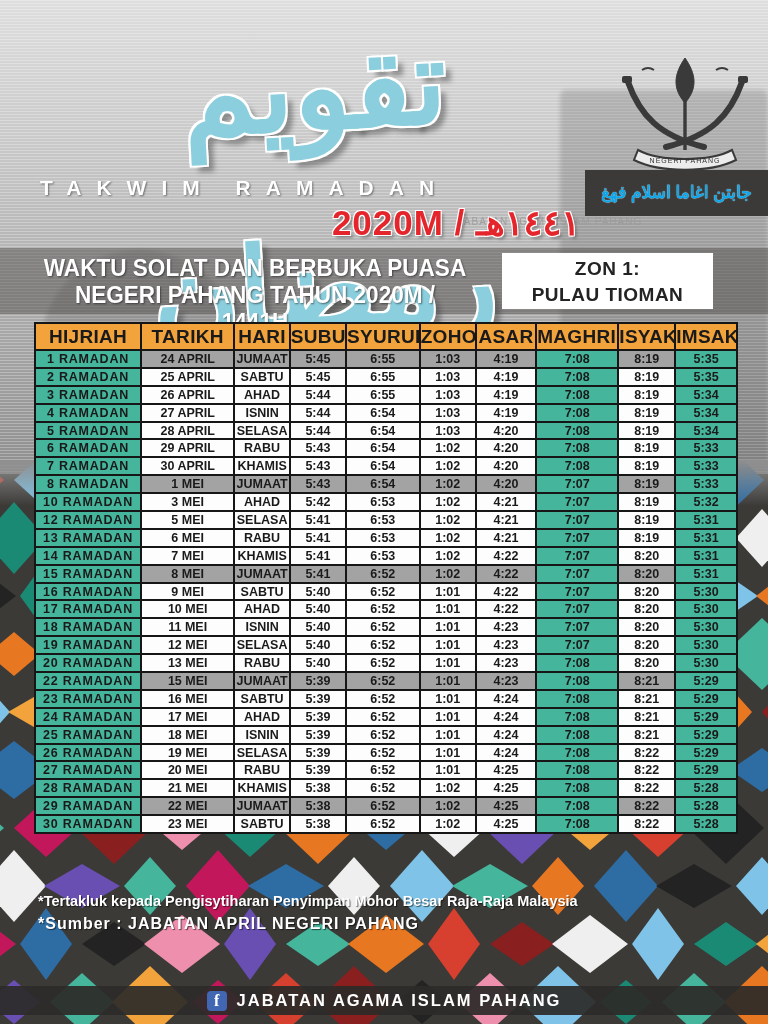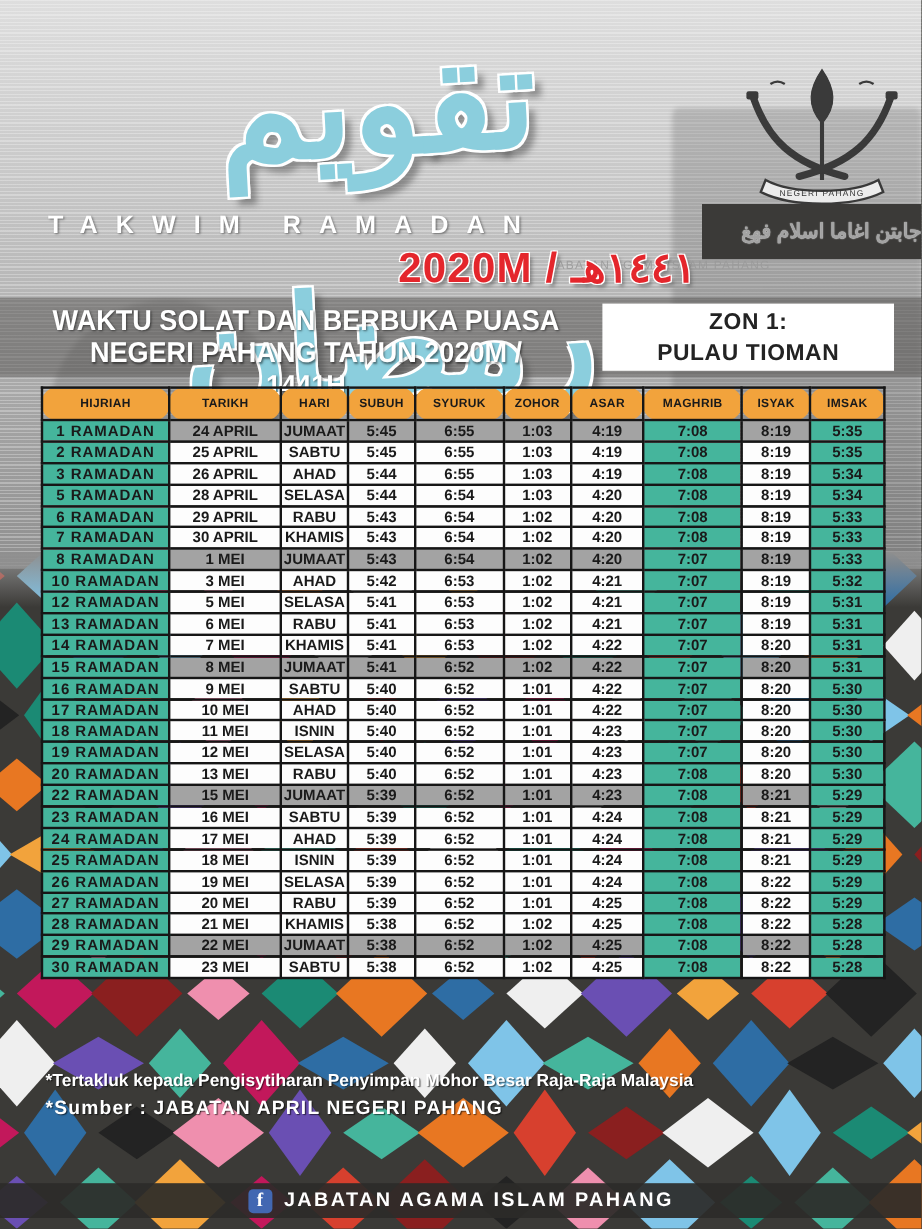--- a/index.html
+++ b/index.html
@@ -51,52 +51,52 @@
   }
   .watermark{
     left:420px;top:216px;width:260px;z-index:3;text-align:center;
     color:#9b9b9b;font-size:10px;letter-spacing:1px;opacity:.9;
   }
 
   
   .crest{left:612px;top:56px;width:146px;height:118px;z-index:4;}
   .jawi-band{
     left:585px;top:170px;width:183px;height:46px;z-index:4;
-    background:#3b3a38;color:#a3a3a3;
-    font-size:17px;font-weight:bold;line-height:46px;text-align:right;direction:rtl;
+    background:#3b3a38;color:#0ea5e9;
+    font-size:17px;font-weight:bold;line-height:46px;text-align:center;direction:rtl;
     text-shadow:0 0 1px #fff;
   }
 
   
   .subtitle-band{
     left:0;top:248px;width:768px;height:66px;z-index:3;
     background:rgba(84,82,80,.5);
   }
   .subtitle{
     left:30px;top:254px;width:450px;z-index:4;text-align:center;
     color:#fff;font-weight:bold;font-size:24px;line-height:27px;
     transform:scaleX(.94);transform-origin:center;
     text-shadow:1px 1px 2px rgba(0,0,0,.5);
   }
   .zone-box{
-    left:502px;top:253px;width:243px;height:56px;z-index:4;
+    left:502px;top:253px;width:211px;height:56px;z-index:4;
     background:#fff;color:#232323;text-align:center;
     font-size:19px;font-weight:bold;line-height:26px;padding-top:3px;box-sizing:border-box;
     letter-spacing:.5px;
   }
 
   
   .table-wrap{left:34px;top:322px;width:704px;z-index:5;}
   table{border-collapse:collapse;width:704px;table-layout:fixed;
         font-family:"Liberation Sans", sans-serif;}
   th,td{
     border:2px solid #161616;text-align:center;vertical-align:middle;
     padding:0;overflow:hidden;white-space:nowrap;color:#1a1a1a;
   }
-  th{height:25px;font-size:10px;font-weight:bold;letter-spacing:.3px;border-radius:12px;}
+  th{height:25px;font-size:19px;font-weight:bold;letter-spacing:.3px;}
   td{height:15.9px;font-size:12.5px;font-weight:bold;}
   td.c0{letter-spacing:.8px;}
   .hdr{background:#f2a33c;}
   .teal{background:#45b59c;}
   .fri{background:#a3a3a3;}
   .white{background:#fdfdfd;}
 
   
   .footnote1{
     left:38px;top:893px;width:700px;z-index:5;color:#fff;
@@ -350,20 +350,32 @@
           <td class="white c2">AHAD</td>
           <td class="white c3">5:44</td>
           <td class="white c4">6:55</td>
           <td class="white c5">1:03</td>
           <td class="white c6">4:19</td>
           <td class="teal c7">7:08</td>
           <td class="white c8">8:19</td>
           <td class="teal c9">5:34</td>
         </tr>
         <tr>
+          <td class="teal c0">4 RAMADAN</td>
+          <td class="white c1">27 APRIL</td>
+          <td class="white c2">ISNIN</td>
+          <td class="white c3">5:44</td>
+          <td class="white c4">6:54</td>
+          <td class="white c5">1:03</td>
+          <td class="white c6">4:19</td>
+          <td class="teal c7">7:08</td>
+          <td class="white c8">8:19</td>
+          <td class="teal c9">5:34</td>
+        </tr>
+        <tr>
           <td class="teal c0">5 RAMADAN</td>
           <td class="white c1">28 APRIL</td>
           <td class="white c2">SELASA</td>
           <td class="white c3">5:44</td>
           <td class="white c4">6:54</td>
           <td class="white c5">1:03</td>
           <td class="white c6">4:20</td>
           <td class="teal c7">7:08</td>
           <td class="white c8">8:19</td>
           <td class="teal c9">5:34</td>

